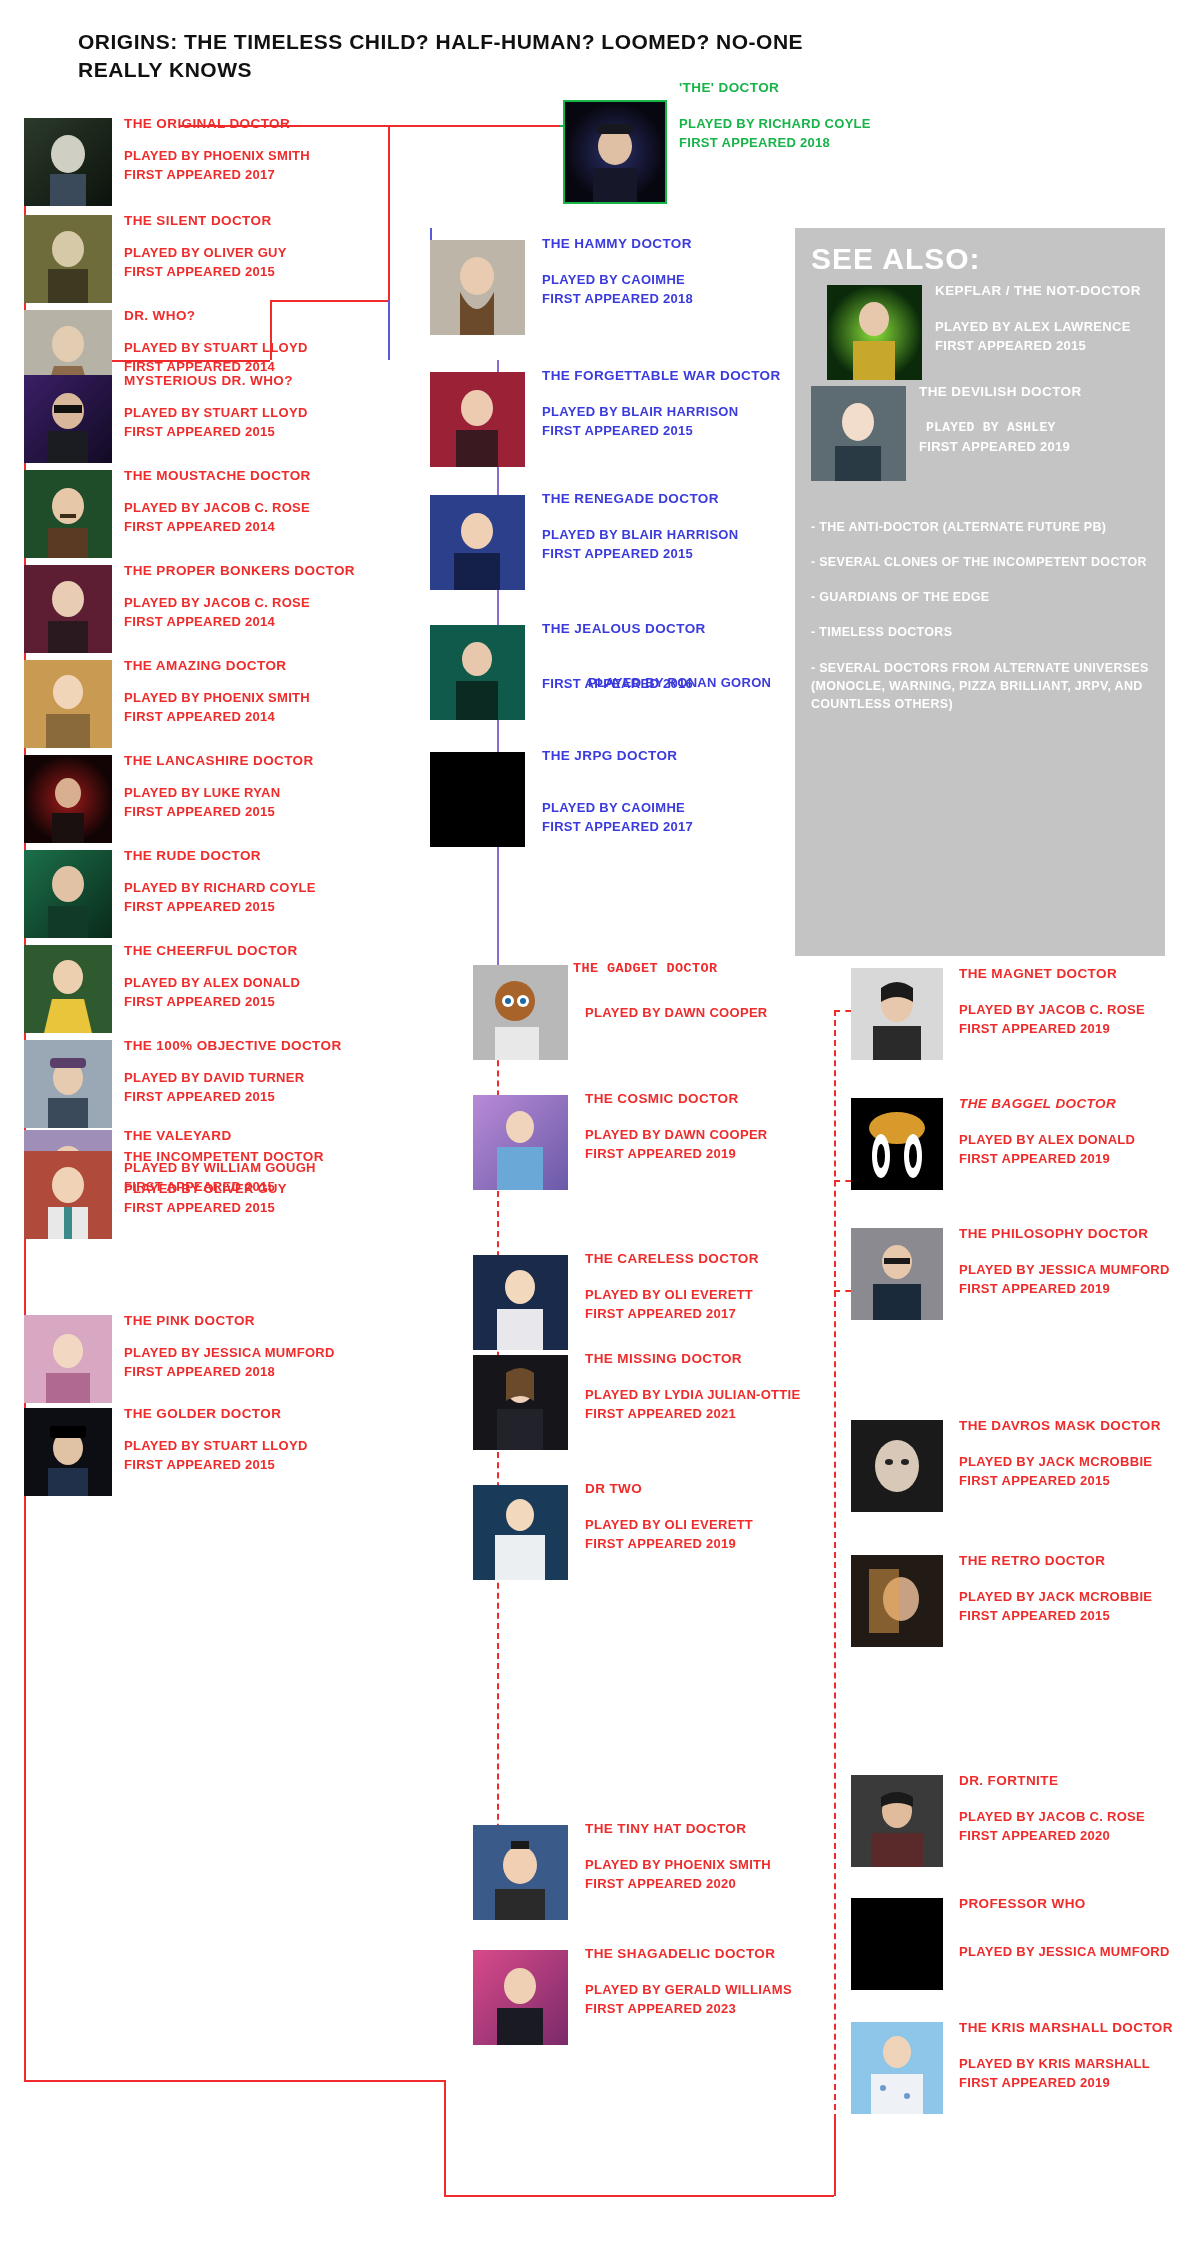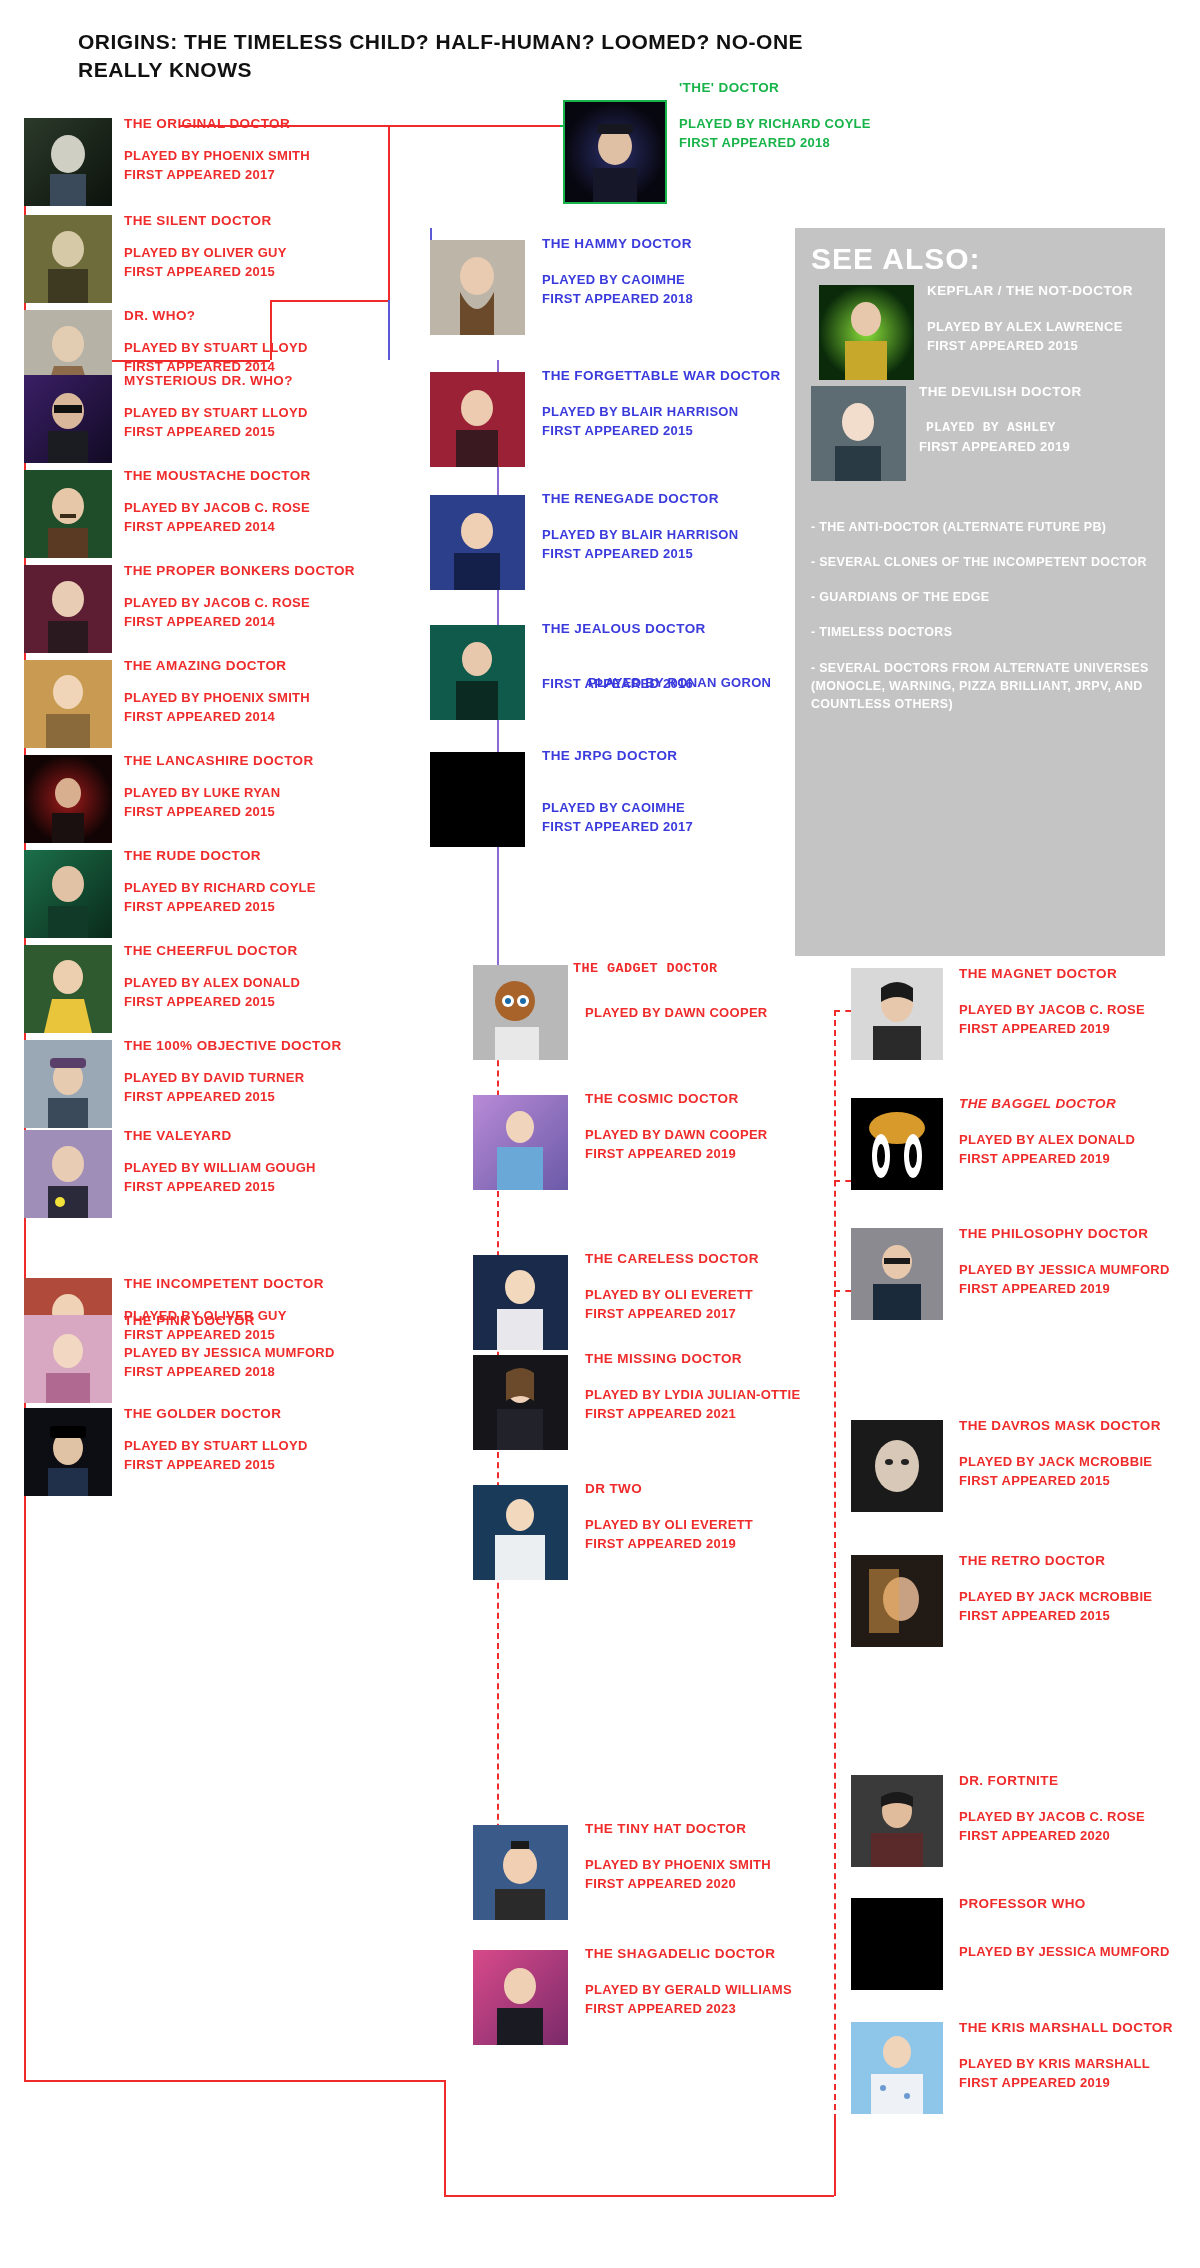--- a/index.html
+++ b/index.html
@@ -311,21 +311,21 @@
           <ellipse cx="44" cy="34" rx="16" ry="18" fill="#e8cdb4"></ellipse>
           <rect x="24" y="56" width="40" height="32" fill="#2a2a3a"></rect>
           <circle cx="36" cy="72" r="5" fill="#f2e23a"></circle>
         </svg>
     </div>
     <div class="label red" style="left:100px; top:-4px;">THE VALEYARD</div>
     <div class="sub red" style="left:100px; top:28px;">PLAYED BY WILLIAM GOUGH</div>
     <div class="sub red" style="left:100px; top:47px;">FIRST APPEARED 2015</div>
   </div>
 
-  <div class="entry" style="left:24px; top:1278px; width:430px; height:90px;">
+  <div class="entry" style="left:24px; top:1151px; width:430px; height:90px;">
     <div class="thumb" style="width:88px;height:88px;">
       <svg class="ph" viewBox="0 0 88 88">
           <rect width="88" height="88" fill="#b04a3a"></rect>
           <ellipse cx="44" cy="34" rx="16" ry="18" fill="#f0d2b6"></ellipse>
           <rect x="24" y="56" width="40" height="32" fill="#e8e8e8"></rect>
           <rect x="40" y="56" width="8" height="32" fill="#3a8a8a"></rect>
         </svg>
     </div>
     <div class="label red" style="left:100px; top:-4px;">THE INCOMPETENT DOCTOR</div>
     <div class="sub red" style="left:100px; top:28px;">PLAYED BY OLIVER GUY</div>
@@ -438,21 +438,21 @@
         </svg>
     </div>
     <div class="label blue" style="left:112px; top:-6px;">THE JRPG DOCTOR</div>
     <div class="sub blue" style="left:112px; top:46px;">PLAYED BY CAOIMHE</div>
     <div class="sub blue" style="left:112px; top:65px;">FIRST APPEARED 2017</div>
   </div>
 
   <div class="seealso">
     <h2>SEE ALSO:</h2>
 
-    <div class="entry" style="left:24px; top:57px; width:350px; height:95px;">
+    <div class="entry" style="left:32px; top:57px; width:350px; height:95px;">
       <div class="thumb" style="width:95px;height:95px;">
         <svg class="ph" viewBox="0 0 95 95">
             <defs>
               <radialGradient id="gk">
                 <stop offset="0" stop-color="#8ae03a"></stop>
                 <stop offset="1" stop-color="#0a2a0a"></stop>
               </radialGradient>
             </defs>
             <rect width="95" height="95" fill="url(#gk)"></rect>
             <ellipse cx="47" cy="34" rx="15" ry="17" fill="#e8c8ac"></ellipse>

